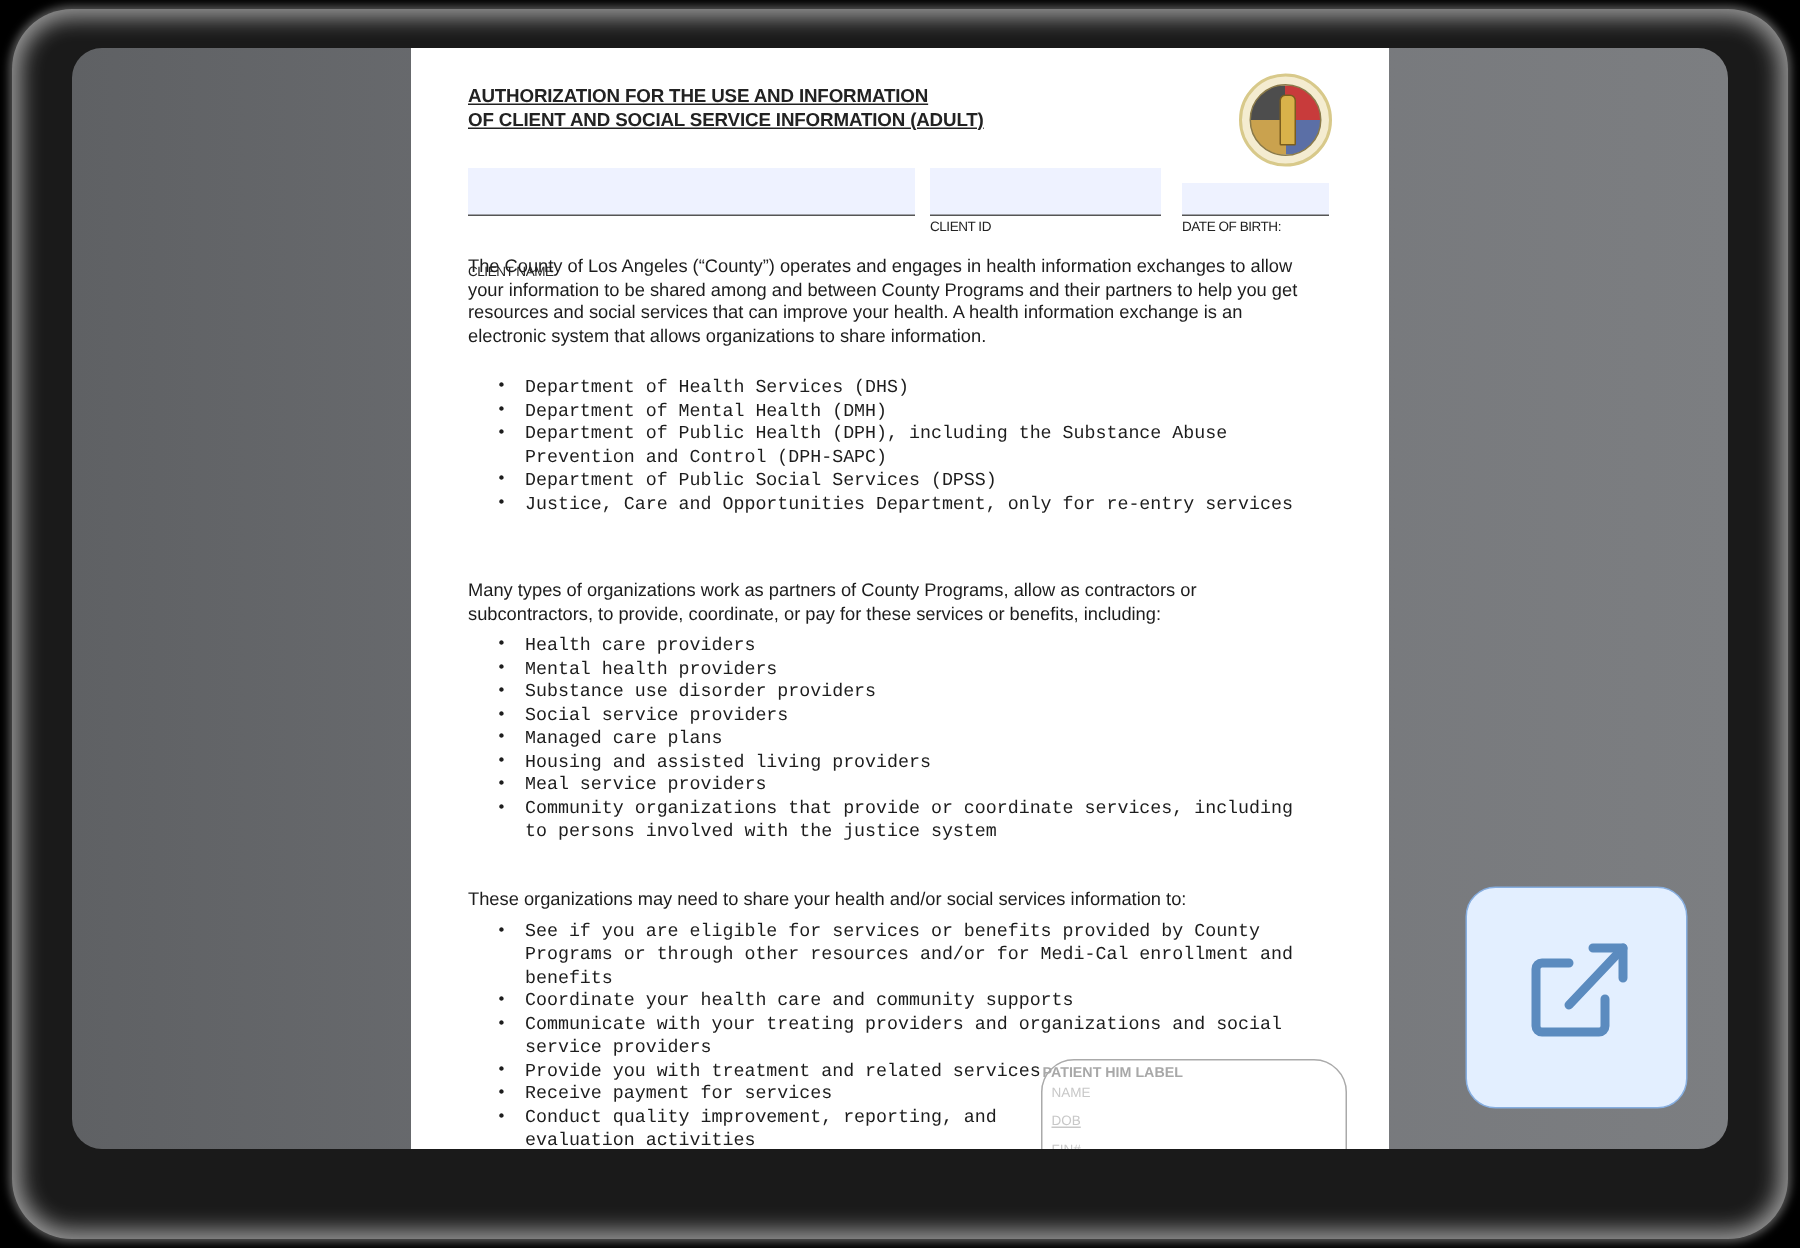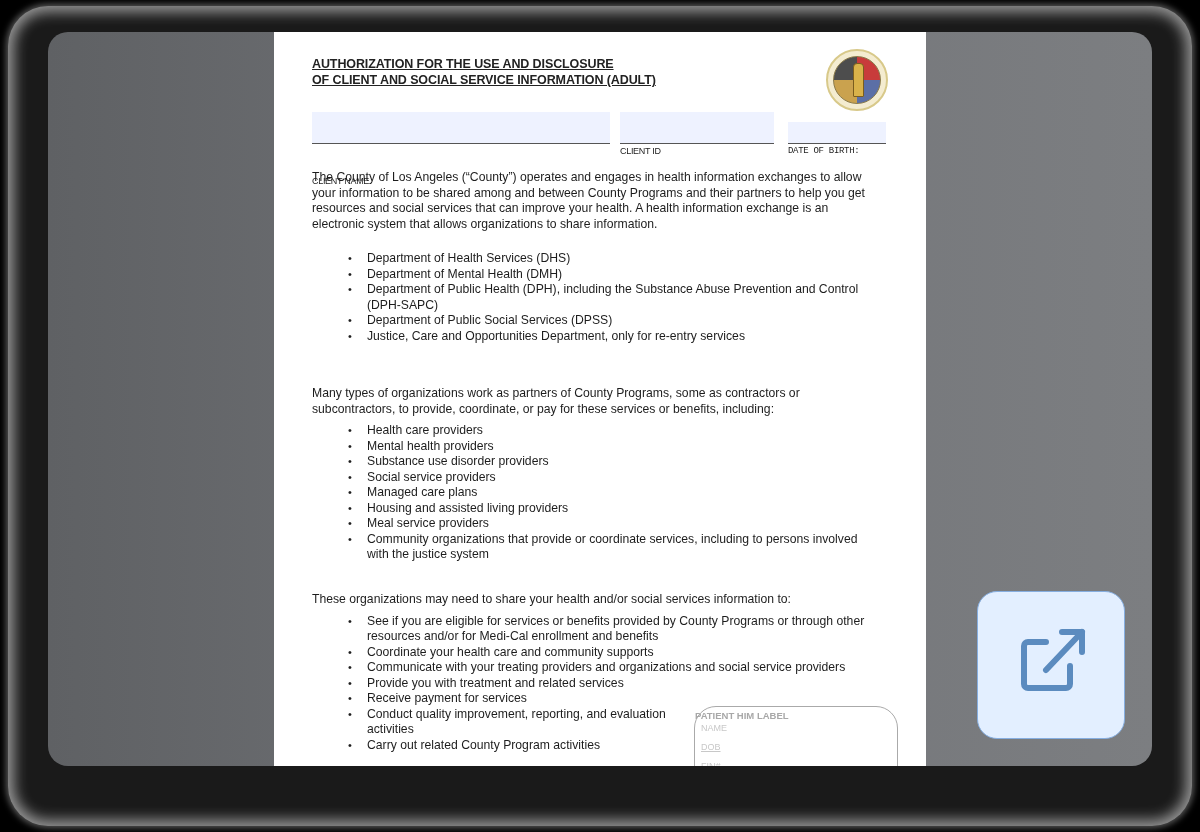--- a/index.html
+++ b/index.html
@@ -33,21 +33,21 @@
     border-radius:50%; background:#f4ecd0; border:2px solid #d8c98a;
     box-sizing:border-box;
   }
   .seal .ring { position:absolute; inset:5px; border-radius:50%; border:1px solid #8a7a4a; background:
      conic-gradient(#c83b3b 0 25%, #5b6fa6 25% 50%, #caa24e 50% 75%, #4d4d4d 75% 100%); }
   .seal .fig { position:absolute; left:25px; top:12px; width:9px; height:32px; background:#d9b24a; border-radius:4px 4px 1px 1px; border:1px solid #7a5d1e;}
   .field { position:absolute; background:#eef2ff; border-bottom:1px solid #555; }
   .flabel { position:absolute; font-size:9px; color:#222; letter-spacing:-0.3px; }
   .body { position:absolute; left:38px; font-size:12.2px; line-height:15.5px; color:#1d1d1d; width:570px; }
   .body p { margin:0; }
-  ul.bul { margin:17px; padding:0; list-style:none; }
+  ul.bul { margin:0; padding:0; list-style:none;font-family:Liberation Mono, monospace; }
   ul.bul li { position:relative; padding-left:38px; }
   ul.bul li::before { content:"•"; position:absolute; left:19px; top:0; font-size:11px; }
   .him {
     position:absolute; left:420px; top:674px; width:202px; height:80px;
     border:1.5px solid #aaa; border-radius:22px;
   }
   .him .hdr { position:absolute; left:0; right:0; top:3px; text-align:left; font-size:9.5px; font-weight:bold; color:#a8a8a8; }
   .him .row { position:absolute; left:6px; font-size:9px; color:#c8c8c8; }
   .ext-btn {
     position:absolute; left:929px; top:559px; width:148px; height:148px;
@@ -55,49 +55,49 @@
   }
   .ext-btn svg { position:absolute; left:38px; top:32px; }
 </style>
 </head>
 <body>
 
 <div class="glow"></div>
 <div class="frame">
   <div class="page">
     <div class="title">
-      <div>AUTHORIZATION FOR THE USE AND DISCLOSURE</div>
+      <div>AUTHORIZATION FOR THE USE AND INFORMATION</div>
       <div>OF CLIENT AND SOCIAL SERVICE INFORMATION (ADULT)</div>
     </div>
     <div class="seal">
       <div class="ring"></div>
       <div class="fig"></div>
     </div>
 
     <div class="field" style="left:38px;top:80px;width:298px;height:31px;"></div>
     <div class="flabel" style="left:38px;top:114px;margin-top:30px;">CLIENT NAME</div>
     <div class="field" style="left:346px;top:80px;width:154px;height:31px;"></div>
     <div class="flabel" style="left:346px;top:114px;">CLIENT ID</div>
     <div class="field" style="left:514px;top:90px;width:98px;height:21px;"></div>
-    <div class="flabel" style="left:514px;top:114px;font-family:Liberation Mono, monospace;">DATE OF BIRTH:</div>
+    <div class="flabel" style="left:514px;top:114px;">DATE OF BIRTH:</div>
 
     <div class="body" style="top:138px;">
       <p>The County of Los Angeles (“County”) operates and engages in health information exchanges to allow your information to be shared among and between County Programs and their partners to help you get resources and social services that can improve your health. A health information exchange is an electronic system that allows organizations to share information.</p>
     </div>
     <div class="body" style="top:213px;">
       <ul class="bul" style="margin-top:6px;">
         <li>Department of Health Services (DHS)</li>
         <li>Department of Mental Health (DMH)</li>
         <li>Department of Public Health (DPH), including the Substance Abuse Prevention and Control (DPH-SAPC)</li>
         <li>Department of Public Social Services (DPSS)</li>
         <li>Justice, Care and Opportunities Department, only for re-entry services</li>
       </ul>
     </div>
     <div class="body" style="top:354px;">
-      <p>Many types of organizations work as partners of County Programs, some as contractors or subcontractors, to provide, coordinate, or pay for these services or benefits, including:</p>
+      <p>Many types of organizations work as partners of County Programs, allow as contractors or subcontractors, to provide, coordinate, or pay for these services or benefits, including:</p>
       <ul class="bul" style="margin-top:6px;">
         <li>Health care providers</li>
         <li>Mental health providers</li>
         <li>Substance use disorder providers</li>
         <li>Social service providers</li>
         <li>Managed care plans</li>
         <li>Housing and assisted living providers</li>
         <li>Meal service providers</li>
         <li>Community organizations that provide or coordinate services, including to persons involved with the justice system</li>
       </ul>

